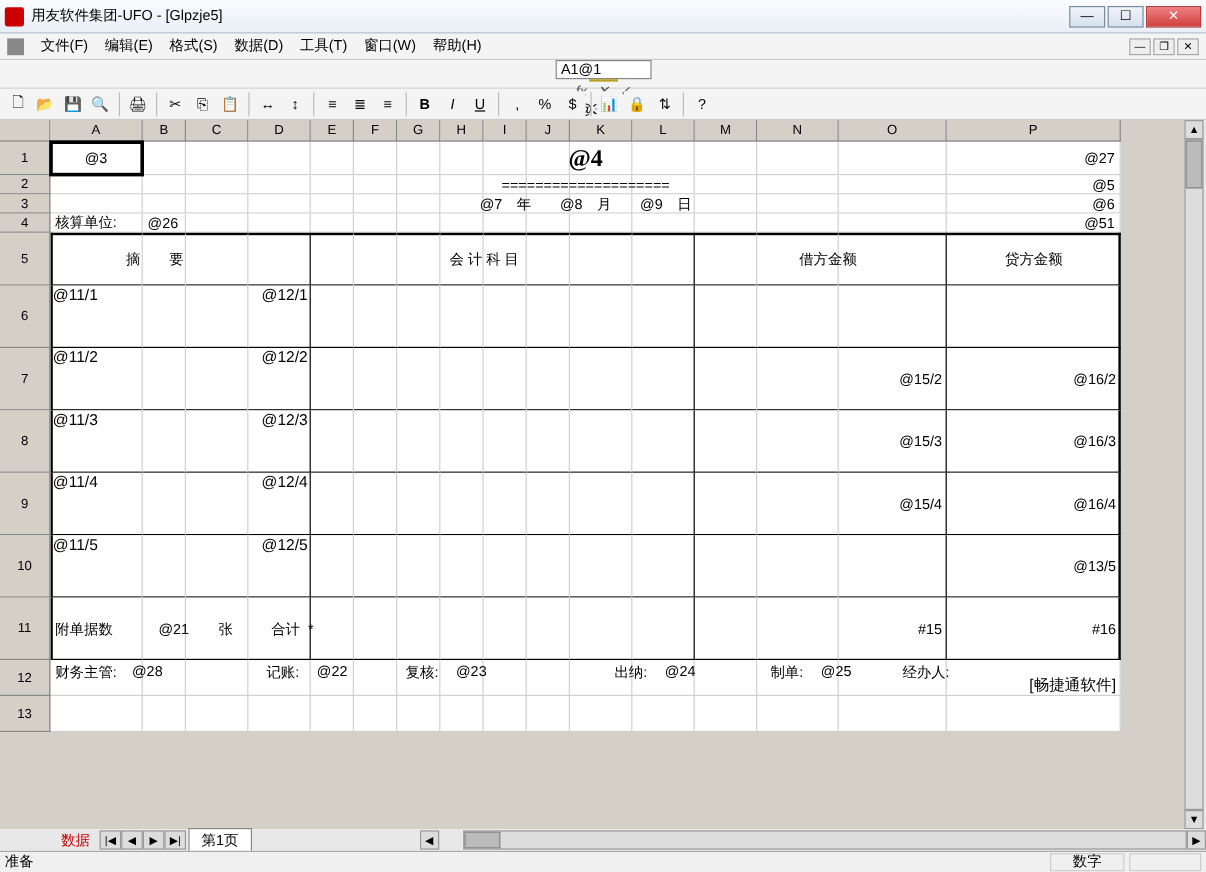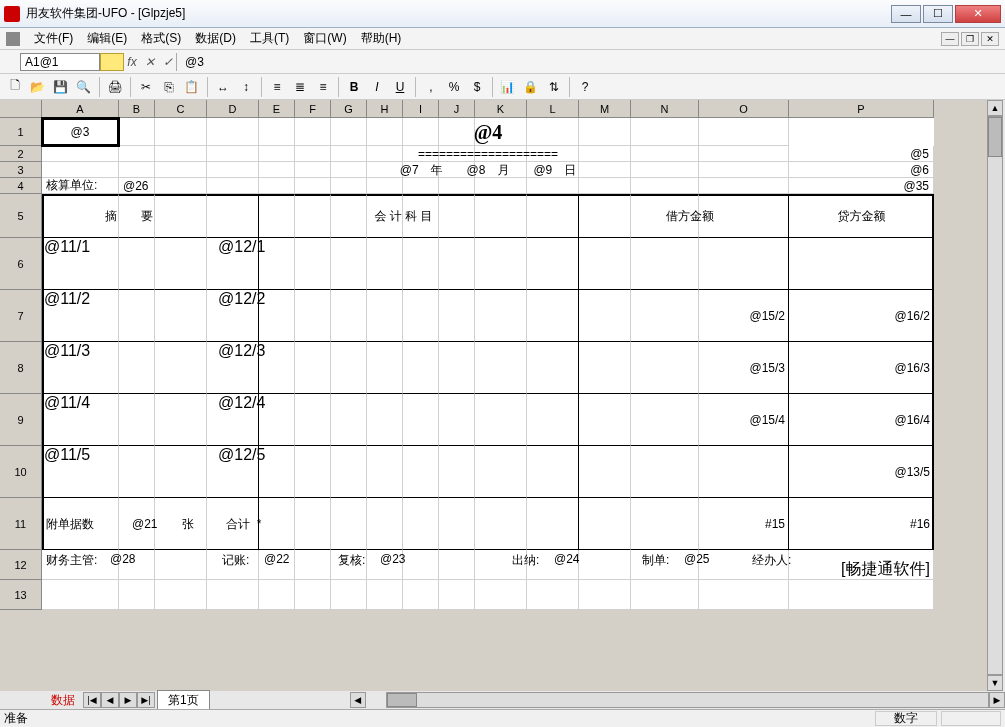--- a/index.html
+++ b/index.html
@@ -17,21 +17,21 @@
 .win-btn.max::before{content:"☐";}
 
 
 .menubar { height: 22px; background: #f4f4f4; border-bottom:1px solid #ccc; display:flex; align-items:center; padding: 0 6px; gap:2px;}
 .menubar .mdi-icon{width:14px;height:14px;background:#888;margin-right:6px;}
 .menu-item { padding: 2px 6px; cursor:default; }
 .mdi-btns{margin-left:auto;display:flex;gap:2px;}
 .mdi-btn{width:18px;height:14px;border:1px solid #aaa;background:#eee;font-size:9px;display:flex;align-items:center;justify-content:center;}
 
 
-.formulabar { height: 24px; background:#f4f4f4; border-bottom:1px solid #ccc; display:flex; align-items:center; gap:0; padding:0 20px;}
+.formulabar { height: 24px; background:#f4f4f4; border-bottom:1px solid #ccc; display:flex; align-items:center; gap:0; padding:0 20px;flex-direction:column;}
 .cellref-box{width:80px;height:18px;border:1px solid #888;background:#fff;padding:0 4px;display:flex;align-items:center;}
 .format-btn{width:24px;height:18px;background:#ffe97a;border:1px solid #b8a030;}
 .fx-group{display:flex;align-items:center;gap:2px;}
 .fx-item{width:16px;height:16px;display:flex;align-items:center;justify-content:center;font-style:italic;color:#555;}
 .fx-val{border-left:1px solid #aaa;padding-left:8px;height:18px;display:flex;align-items:center;min-width:60px;}
 
 
 .toolbar { height: 26px; background:#f4f4f4; border-bottom:1px solid #ccc; display:flex; align-items:center; padding:0 4px; gap:1px;}
 .tbtn{width:22px;height:22px;border:1px solid transparent;display:flex;align-items:center;justify-content:center;background:#f4f4f4;}
 .tsep{width:1px;height:20px;background:#bbb;margin:0 3px;}
@@ -79,21 +79,21 @@
 
 .statusbar{position:absolute;bottom:0;left:0;right:0;height:18px;background:#f0f0f0;border-top:1px solid #aaa;display:flex;align-items:center;font-size:12px;padding:0 4px;}
 .status-right{margin-left:auto;display:flex;gap:4px;}
 .status-cell{border:1px solid #ccc;padding:0 18px;height:15px;display:flex;align-items:center;}
 
 
 .tc{justify-content:center;}
 .tr{justify-content:flex-end;padding-right:4px;}
 .tl{padding-left:4px;}
 .big{font-size:20px;font-weight:bold;font-family:SimSun,serif;}
-.small{font-size:16px;}
+.small{font-size:13px;}
 
 
 .cA{width:77px;}.cB{width:36px;}.cC{width:52px;}.cD{width:52px;}.cE{width:36px;}.cF{width:36px;}.cG{width:36px;}.cH{width:36px;}.cI{width:36px;}.cJ{width:36px;}.cK{width:52px;}.cL{width:52px;}.cM{width:52px;}.cN{width:68px;}.cO{width:90px;}.cP{width:145px;}
 
 
 .ovl{position:absolute;pointer-events:none;display:flex;align-items:center;}
 </style>
 </head>
 <body>
 
@@ -206,20 +206,21 @@
           <div class="ccell cF" style="height:28px;"></div>
           <div class="ccell cG" style="height:28px;"></div>
           <div class="ccell cH" style="height:28px;"></div>
           <div class="ccell cI" style="height:28px;"></div>
           <div class="ccell cJ" style="height:28px;"></div>
           <div class="ccell cK" style="height:28px;"></div>
           <div class="ccell cL" style="height:28px;"></div>
           <div class="ccell cM" style="height:28px;"></div>
           <div class="ccell cN" style="height:28px;"></div>
           <div class="ccell cO" style="height:28px;"></div>
+          <div class="ccell cP tr" style="height:28px;">@27</div>
           <div class="ovl big" style="left:0;right:0;top:0;bottom:0;justify-content:center">@4</div>
         </div>
       </div>
       <div class="row" style="height:16px">
         <div class="rowhdr" style="height:16px">2</div>
         <div class="cells" style="height:16px;width:892px;position:relative">
           <div class="ccell cA" style="height:16px;"></div>
           <div class="ccell cB" style="height:16px;"></div>
           <div class="ccell cC" style="height:16px;"></div>
           <div class="ccell cD" style="height:16px;"></div>
@@ -278,21 +279,21 @@
           <div class="ccell cF" style="height:16px;"></div>
           <div class="ccell cG" style="height:16px;"></div>
           <div class="ccell cH" style="height:16px;"></div>
           <div class="ccell cI" style="height:16px;"></div>
           <div class="ccell cJ" style="height:16px;"></div>
           <div class="ccell cK" style="height:16px;"></div>
           <div class="ccell cL" style="height:16px;"></div>
           <div class="ccell cM" style="height:16px;"></div>
           <div class="ccell cN" style="height:16px;"></div>
           <div class="ccell cO" style="height:16px;"></div>
-          <div class="ccell cP tr" style="height:16px;">@35</div>
+          <div class="ccell cP tr" style="height:16px;">@51</div>
         </div>
       </div>
       <div class="row" style="height:44px">
         <div class="rowhdr" style="height:44px">5</div>
         <div class="cells" style="height:44px;width:892px;position:relative">
           <div class="ccell cA bL bT bB1" style="height:44px;"></div>
           <div class="ccell cB bT bB1" style="height:44px;"></div>
           <div class="ccell cC bT bB1" style="height:44px;"></div>
           <div class="ccell cD bT bR1 bB1" style="height:44px;"></div>
           <div class="ccell cE bT bB1" style="height:44px;"></div>

